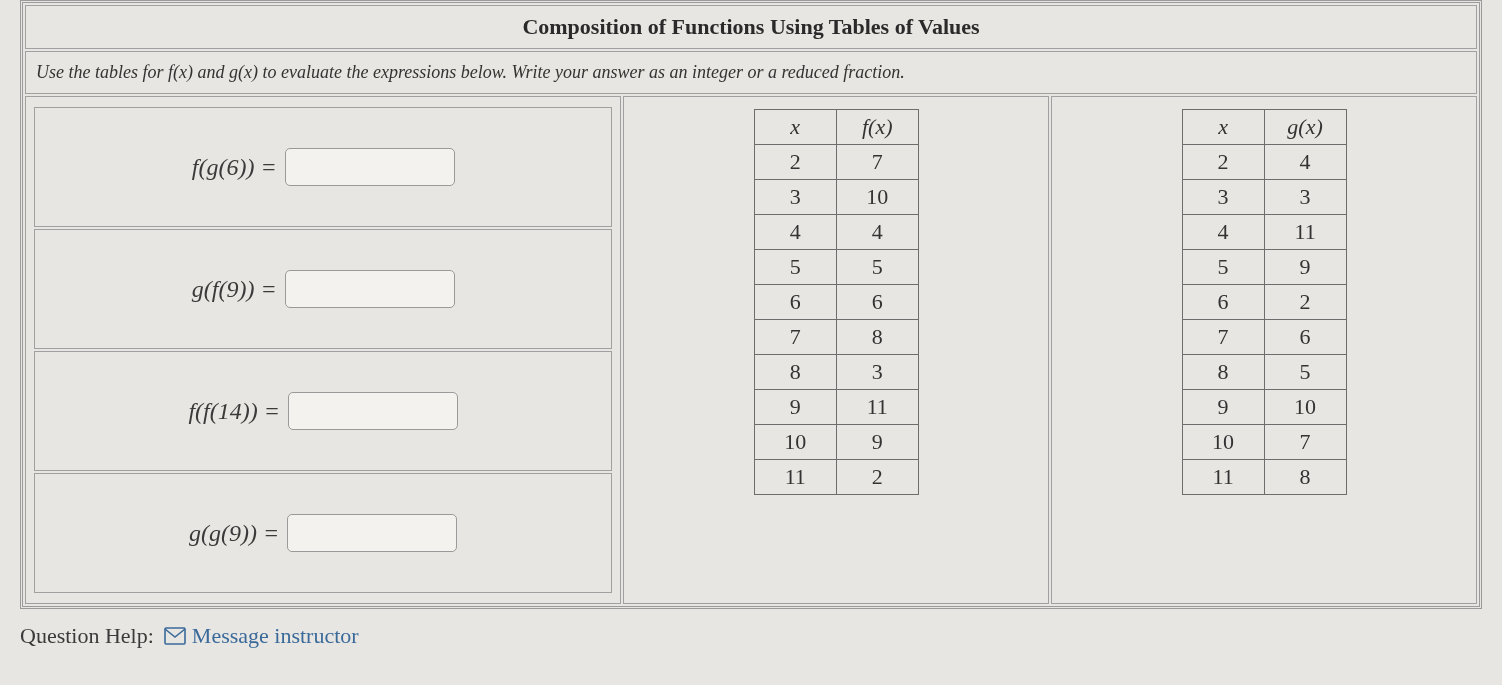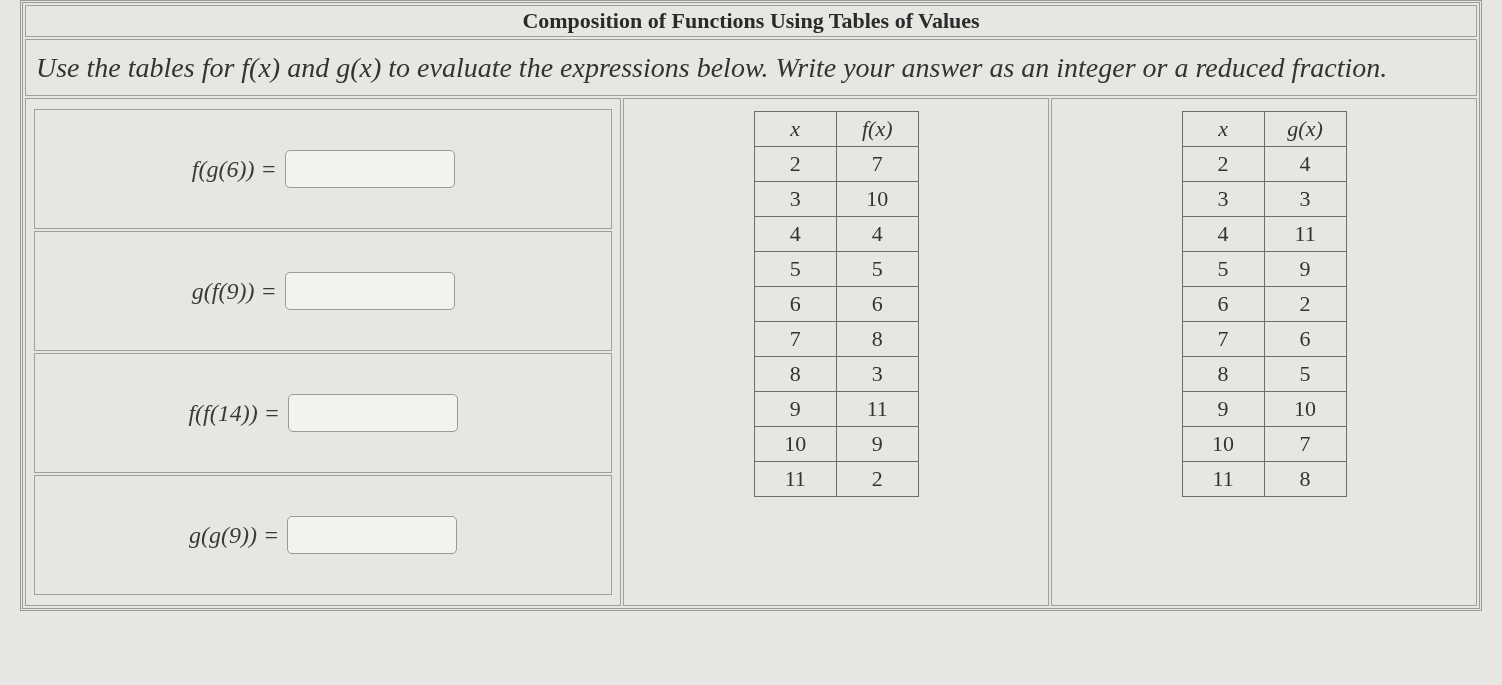--- a/index.html
+++ b/index.html
@@ -18,27 +18,27 @@
   .main-table {
     width: 100%;
     border-collapse: separate;
     border-spacing: 2px;
     border: 3px double #9a9a9a;
   }
   .title-cell {
     text-align: center;
     font-size: 22px;
     font-weight: bold;
-    padding: 2px;
+    padding: 8px;
     border: 1px solid #a0a0a0;
     color: #2a2a2a;
   }
   .instruct-cell {
     font-style: italic;
-    font-size: 28px;
+    font-size: 18px;
     padding: 8px 10px;
     border: 1px solid #a0a0a0;
     line-height: 1.4;
     color: #333;
   }
   .content-row td {
     border: 1px solid #a0a0a0;
     vertical-align: top;
     padding: 8px 6px;
   }
@@ -259,13 +259,23 @@
                   <td>11</td>
                   <td>8</td>
                 </tr>
               </tbody>
         </table>
       </td>
     </tr>
   </tbody>
     </table>
 
+  <div class="qhelp">
+    <span>Question Help:</span>
+    <a href="#">
+      <svg width="22" height="18" viewBox="0 0 22 18">
+        <rect x="1" y="1" width="20" height="16" rx="1" fill="none" stroke="#3a6a9a" stroke-width="1.6"></rect>
+        <path d="M1 2 L11 10 L21 2" fill="none" stroke="#3a6a9a" stroke-width="1.6"></path>
+      </svg>
+      <span>Message instructor</span>
+    </a>
+  </div>
 </div>
 
 </body></html>

